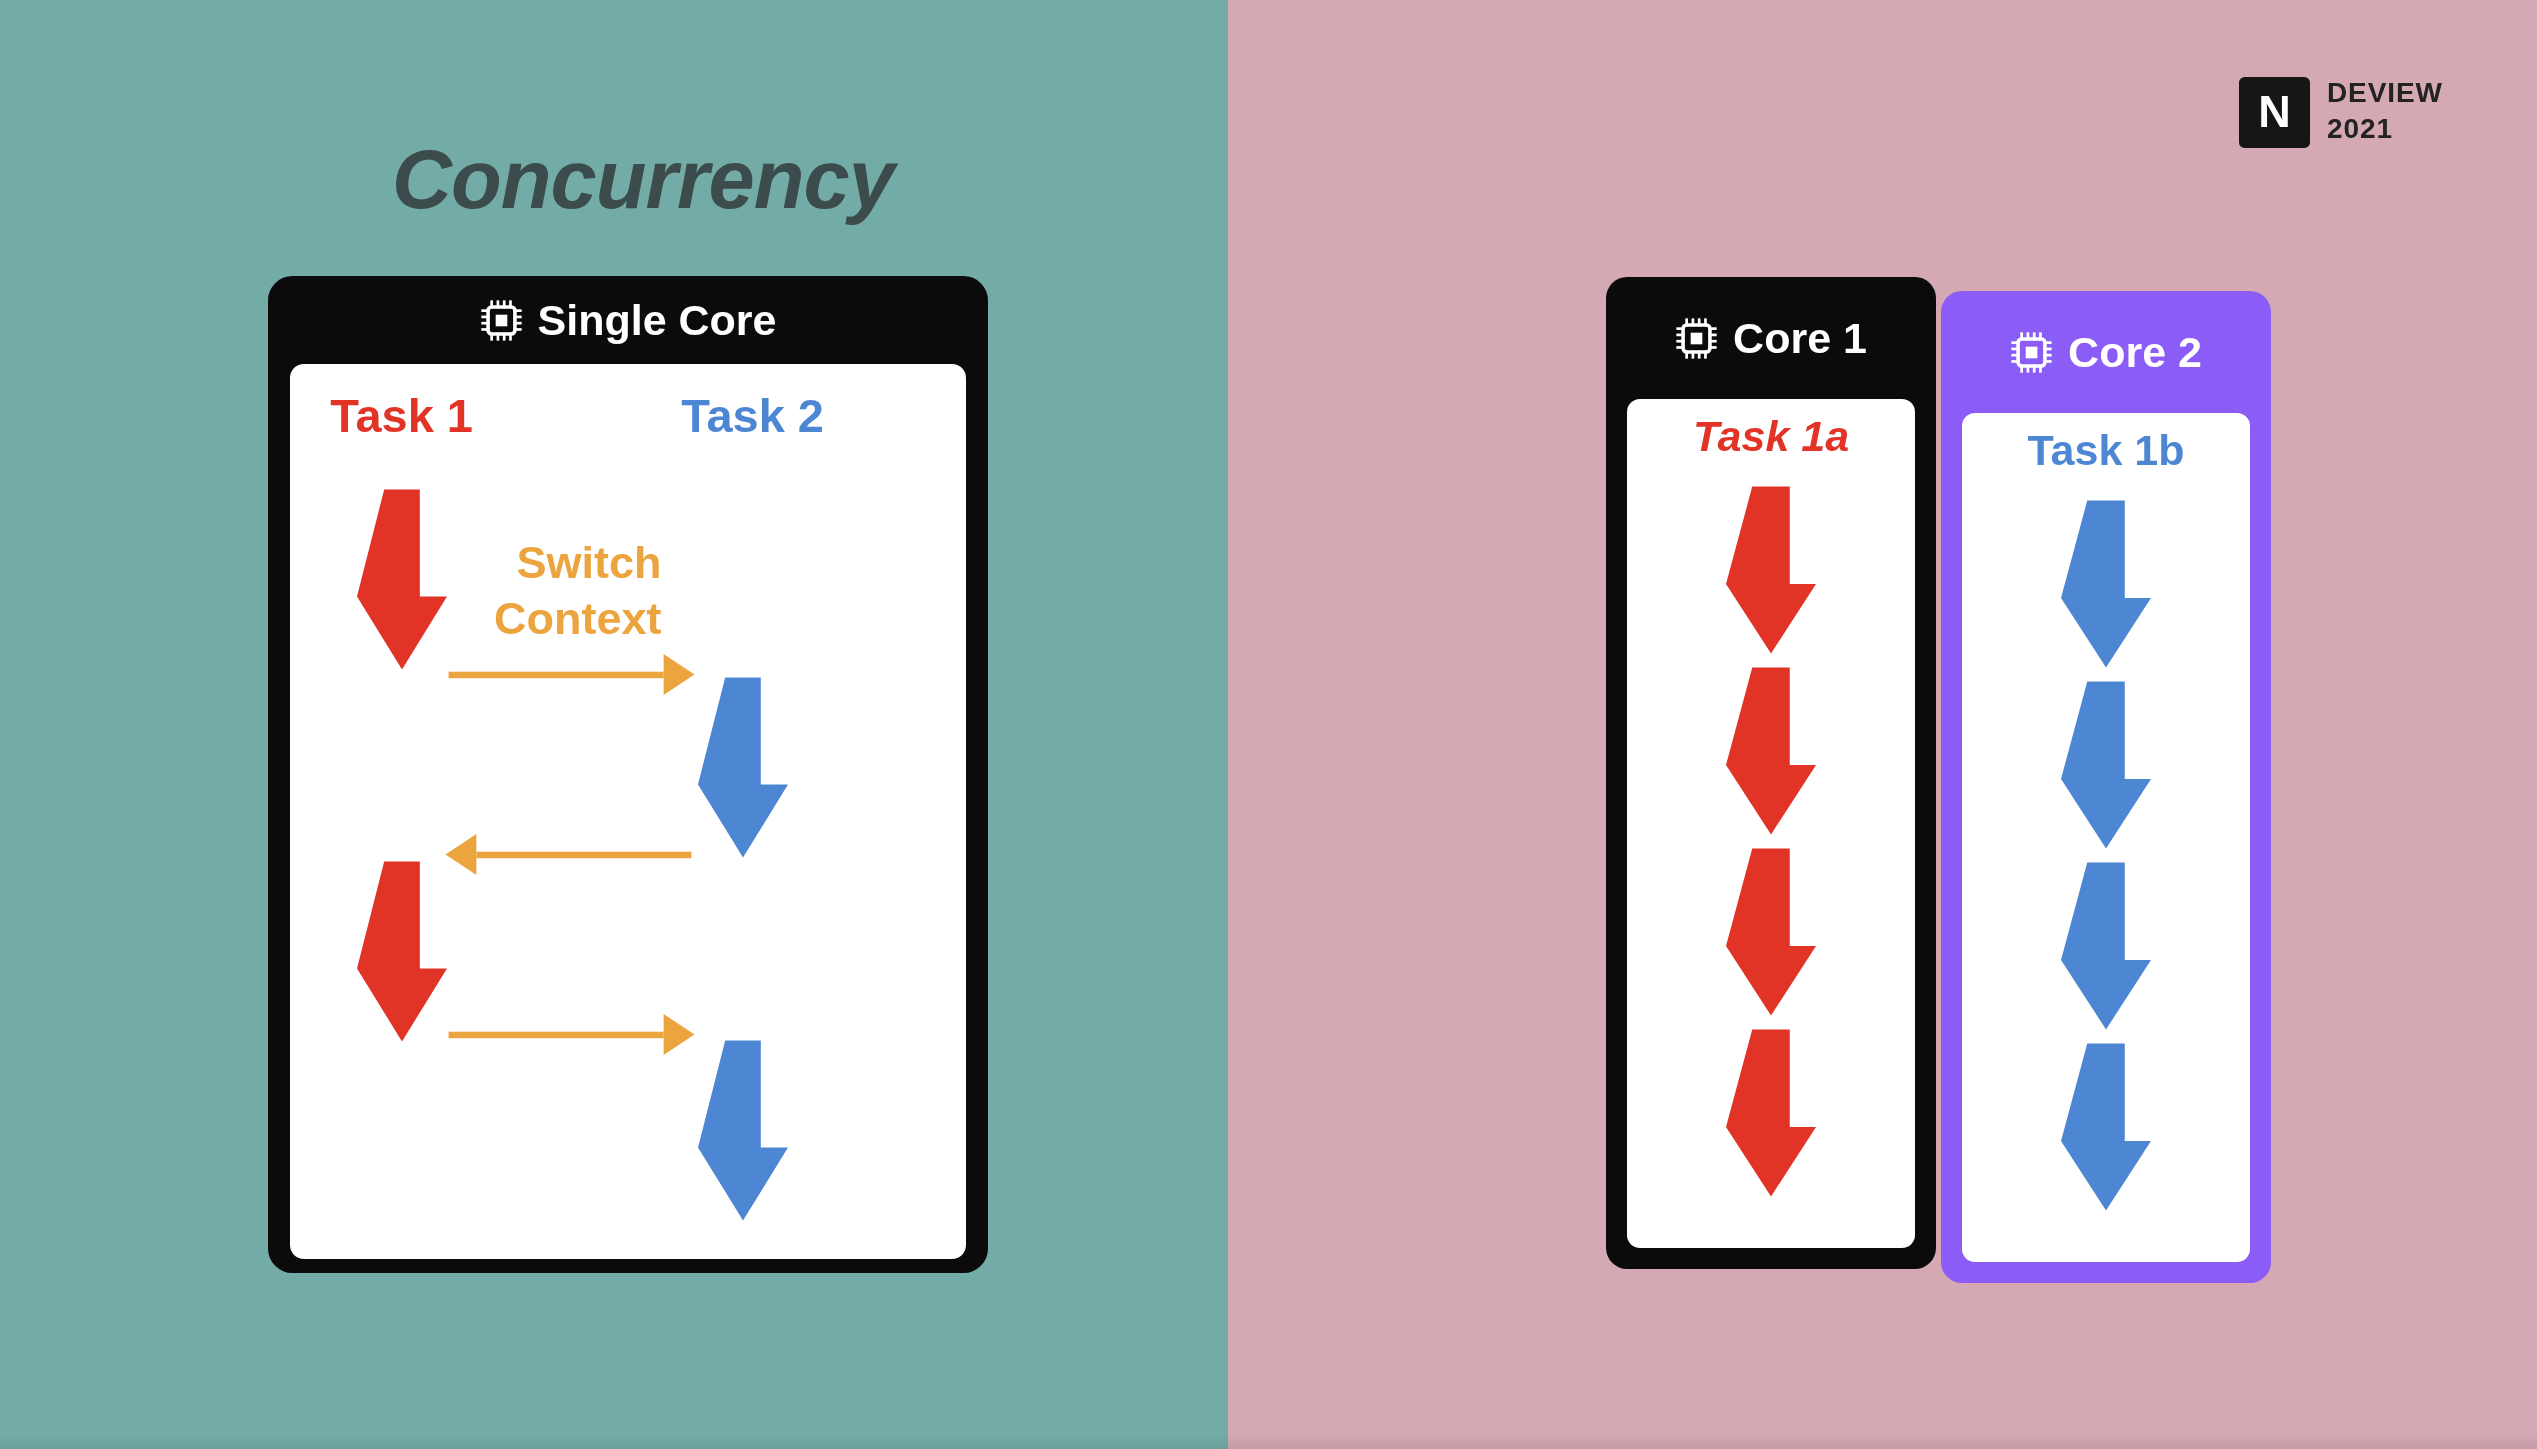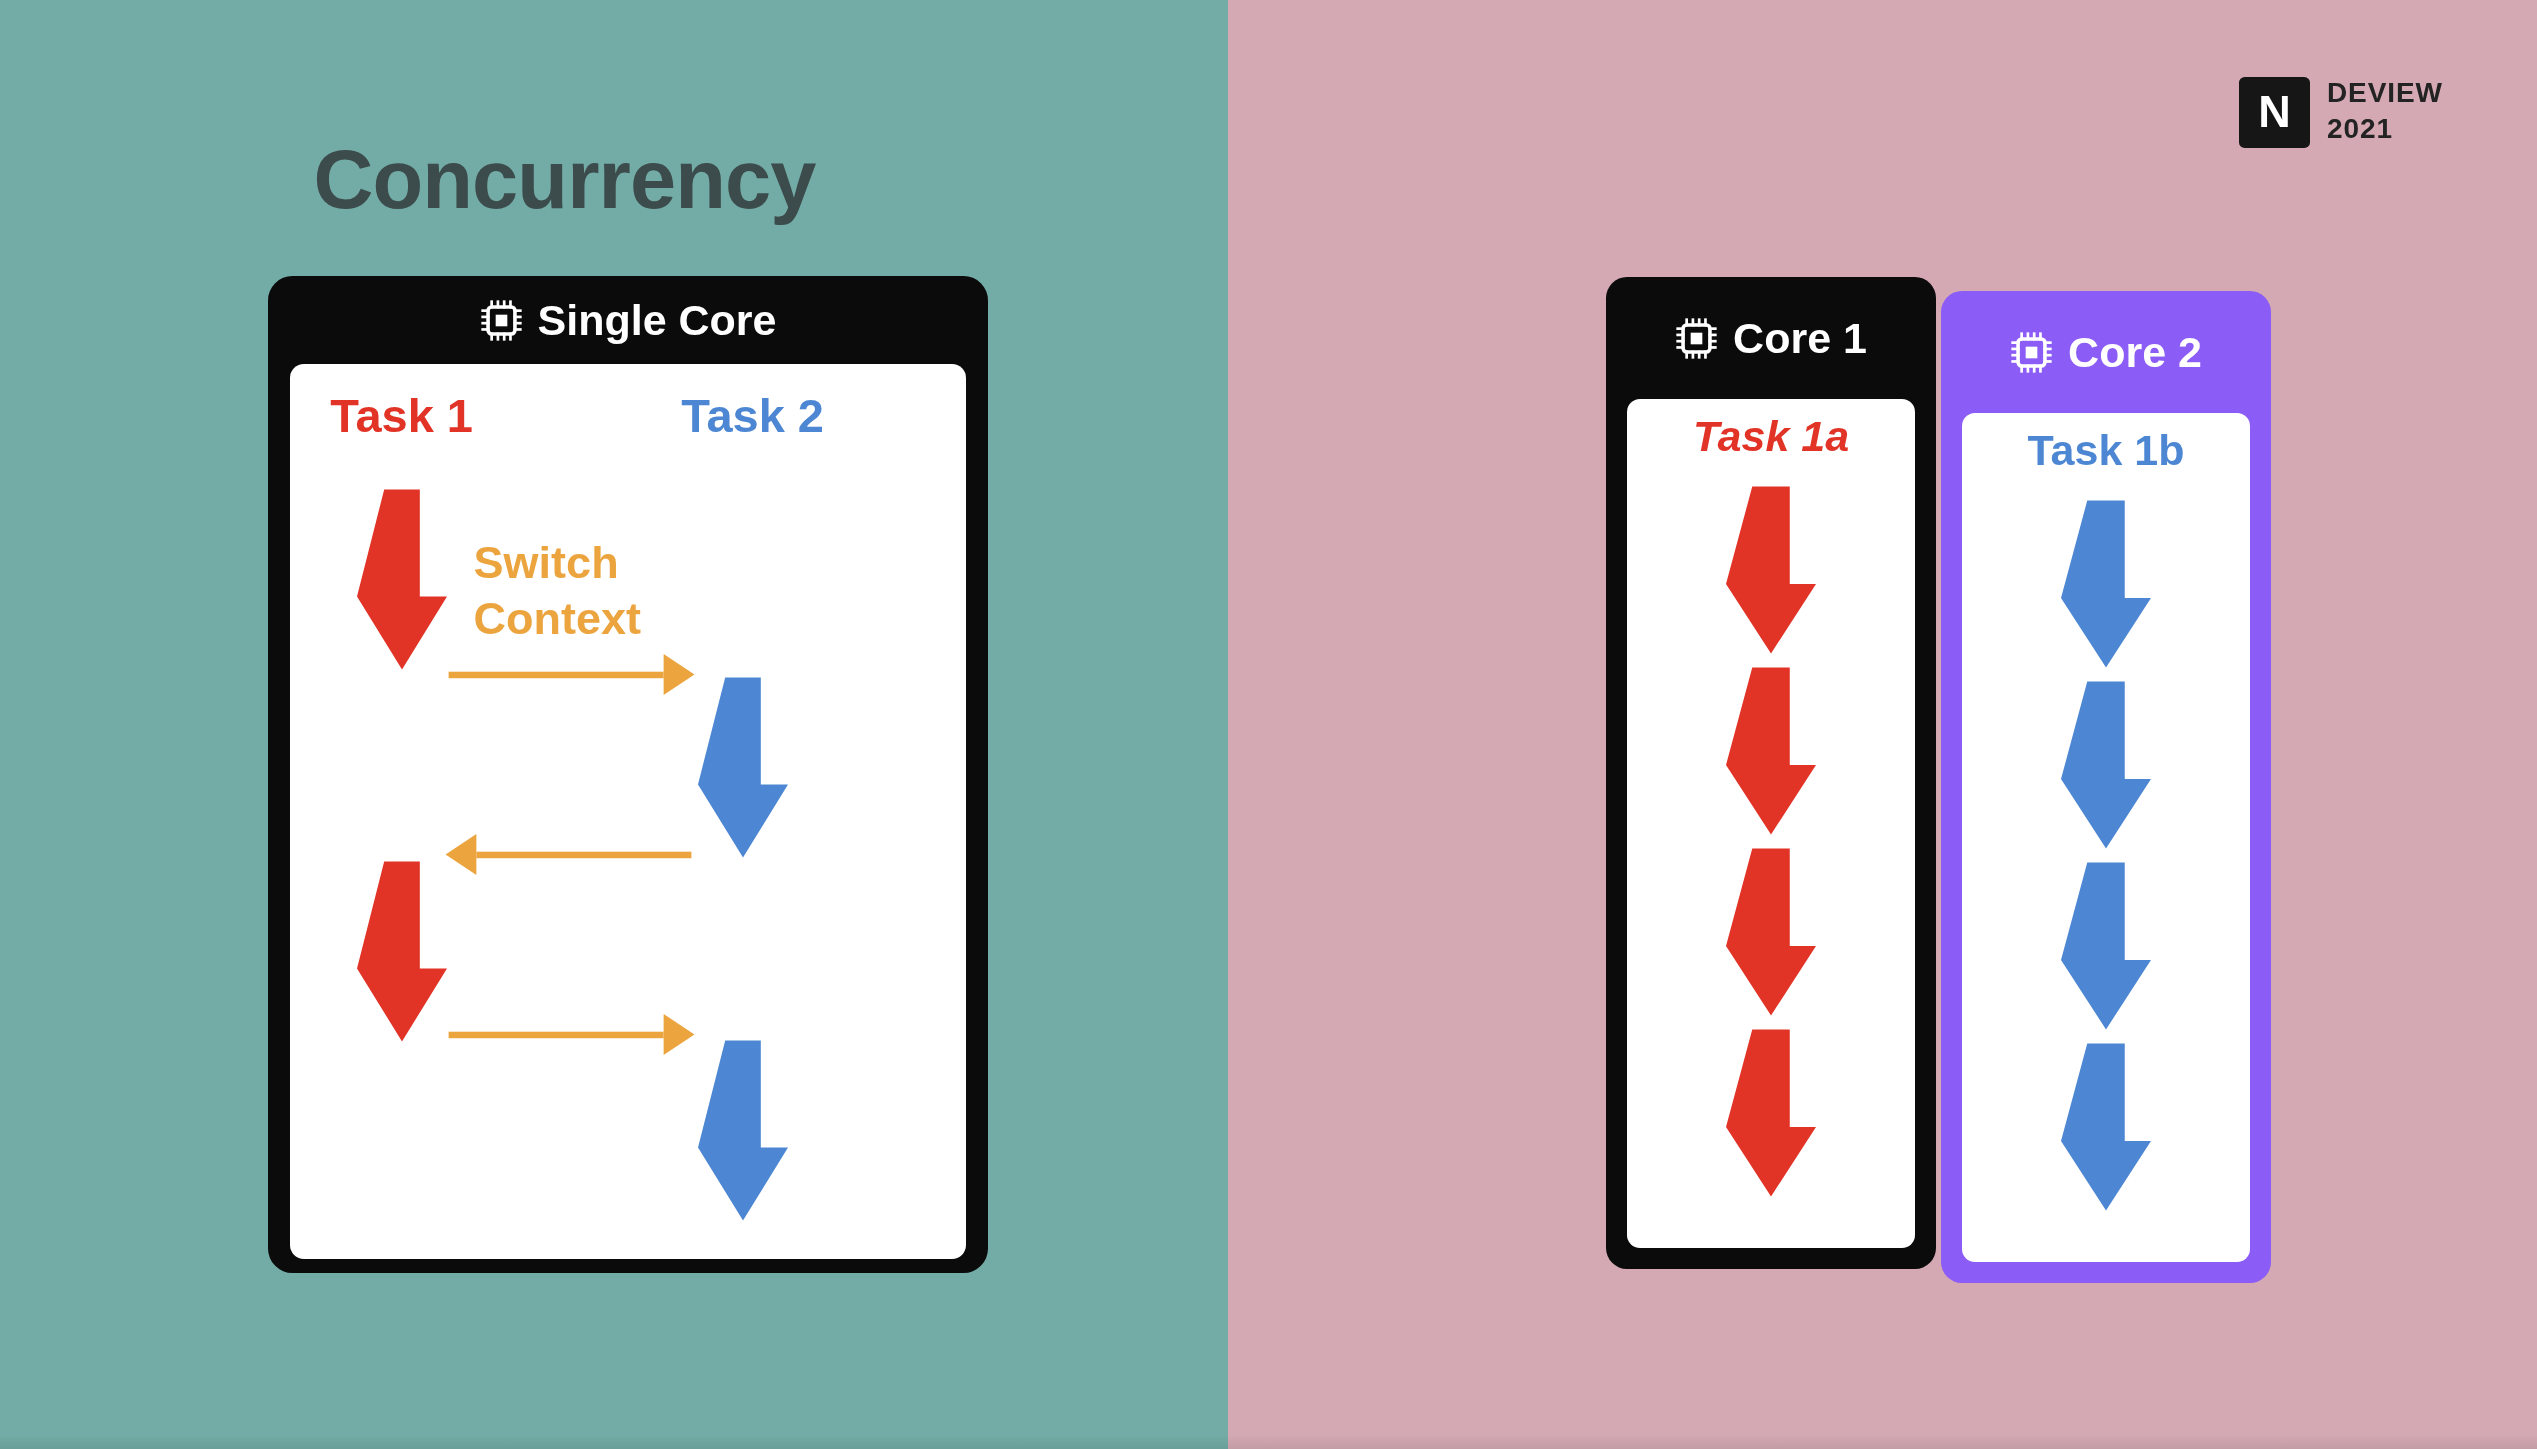--- a/index.html
+++ b/index.html
@@ -1,22 +1,22 @@
 <!DOCTYPE html>
 <html style="font-size:15px"><head>
 <meta charset="utf-8">
 <style>
   html,body{margin:0;padding:0;background:#000;}
   .canvas{position:relative;width:2538px;height:1449px;overflow:hidden;
           font-family:"Liberation Sans","DejaVu Sans",sans-serif;}
   .panel{position:absolute;top:0;height:1449px;}
   .panel.left{left:0;width:1228px;}
   .panel.right{left:1228px;width:1309px;}
-  .title{position:absolute;top:132px;width:659px;text-align:center;
-         font-size:83px;font-weight:bold;letter-spacing:-0.9px;}
+  .title{position:absolute;top:132px;width:659px;text-align:right;
+         font-size:83px;font-weight:bold;letter-spacing:-0.9px;font-style:italic;}
   .title.left{left:235px;}
 
   .card{position:absolute;border-radius:24.5px;}
   .card-single{left:268px;top:276px;width:720px;height:997px;}
   .card-core{top:277px;width:282px;height:992px;border-radius:21px;padding-left:48px;}
   .card-core.c1{left:1606px;}
   .card-core.c2{left:1941px;}
 
   .card-header{position:absolute;left:0;right:0;top:0;display:flex;
                align-items:center;justify-content:center;gap:15px;}
@@ -28,21 +28,21 @@
   .card-inner{position:absolute;border-radius:15px;}
   .inner-single{left:21.6px;right:21.6px;top:88px;bottom:14px;border-radius:14px;}
   .inner-core{left:21px;right:21px;top:122px;bottom:21px;border-radius:13px;}
 
   .task-label{position:absolute;width:188px;text-align:center;
               font-size:47px;font-weight:bold;white-space:nowrap;}
   .task-label.core{left:0;right:0;width:auto;top:13px;font-size:43px;}
 
   .abs{position:absolute;}
   .switch-label{position:absolute;left:184px;top:171px;width:188px;
-                text-align:left;font-size:45px;font-weight:bold;line-height:56px;}
+                text-align:right;font-size:45px;font-weight:bold;line-height:56px;}
 
   .arrow-stack{position:absolute;left:0;right:0;top:87px;display:flex;
                flex-direction:column;align-items:center;gap:13px;}
 
   .logo{position:absolute;left:2239px;top:75px;display:flex;align-items:flex-start;}
   .logo-square{width:71px;height:71px;border-radius:5.6px;display:flex;
                align-items:center;justify-content:center;margin-top:1.9px;}
   .logo-square span{font-size:45px;font-weight:bold;}
   .logo-text{margin-left:17px;font-size:28px;font-weight:bold;
              line-height:36px;letter-spacing:0.9px;}

